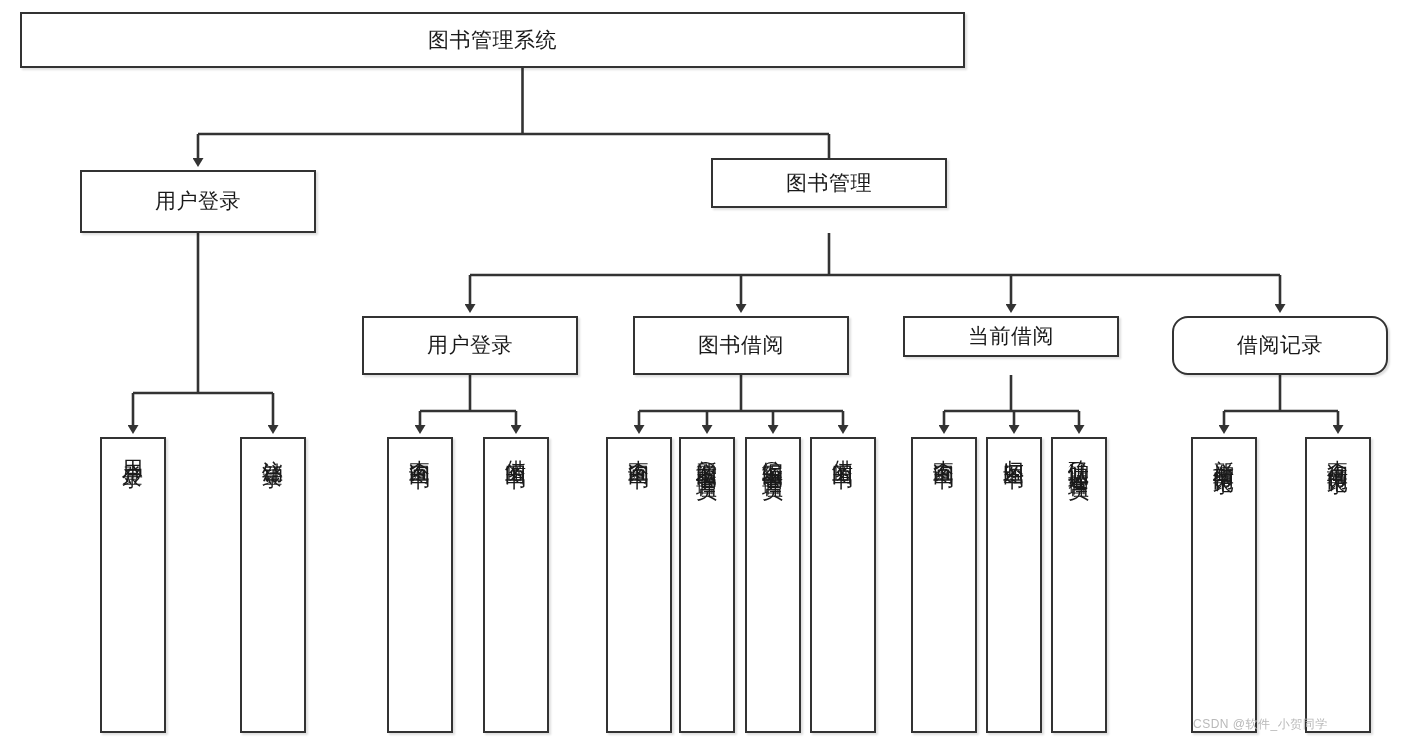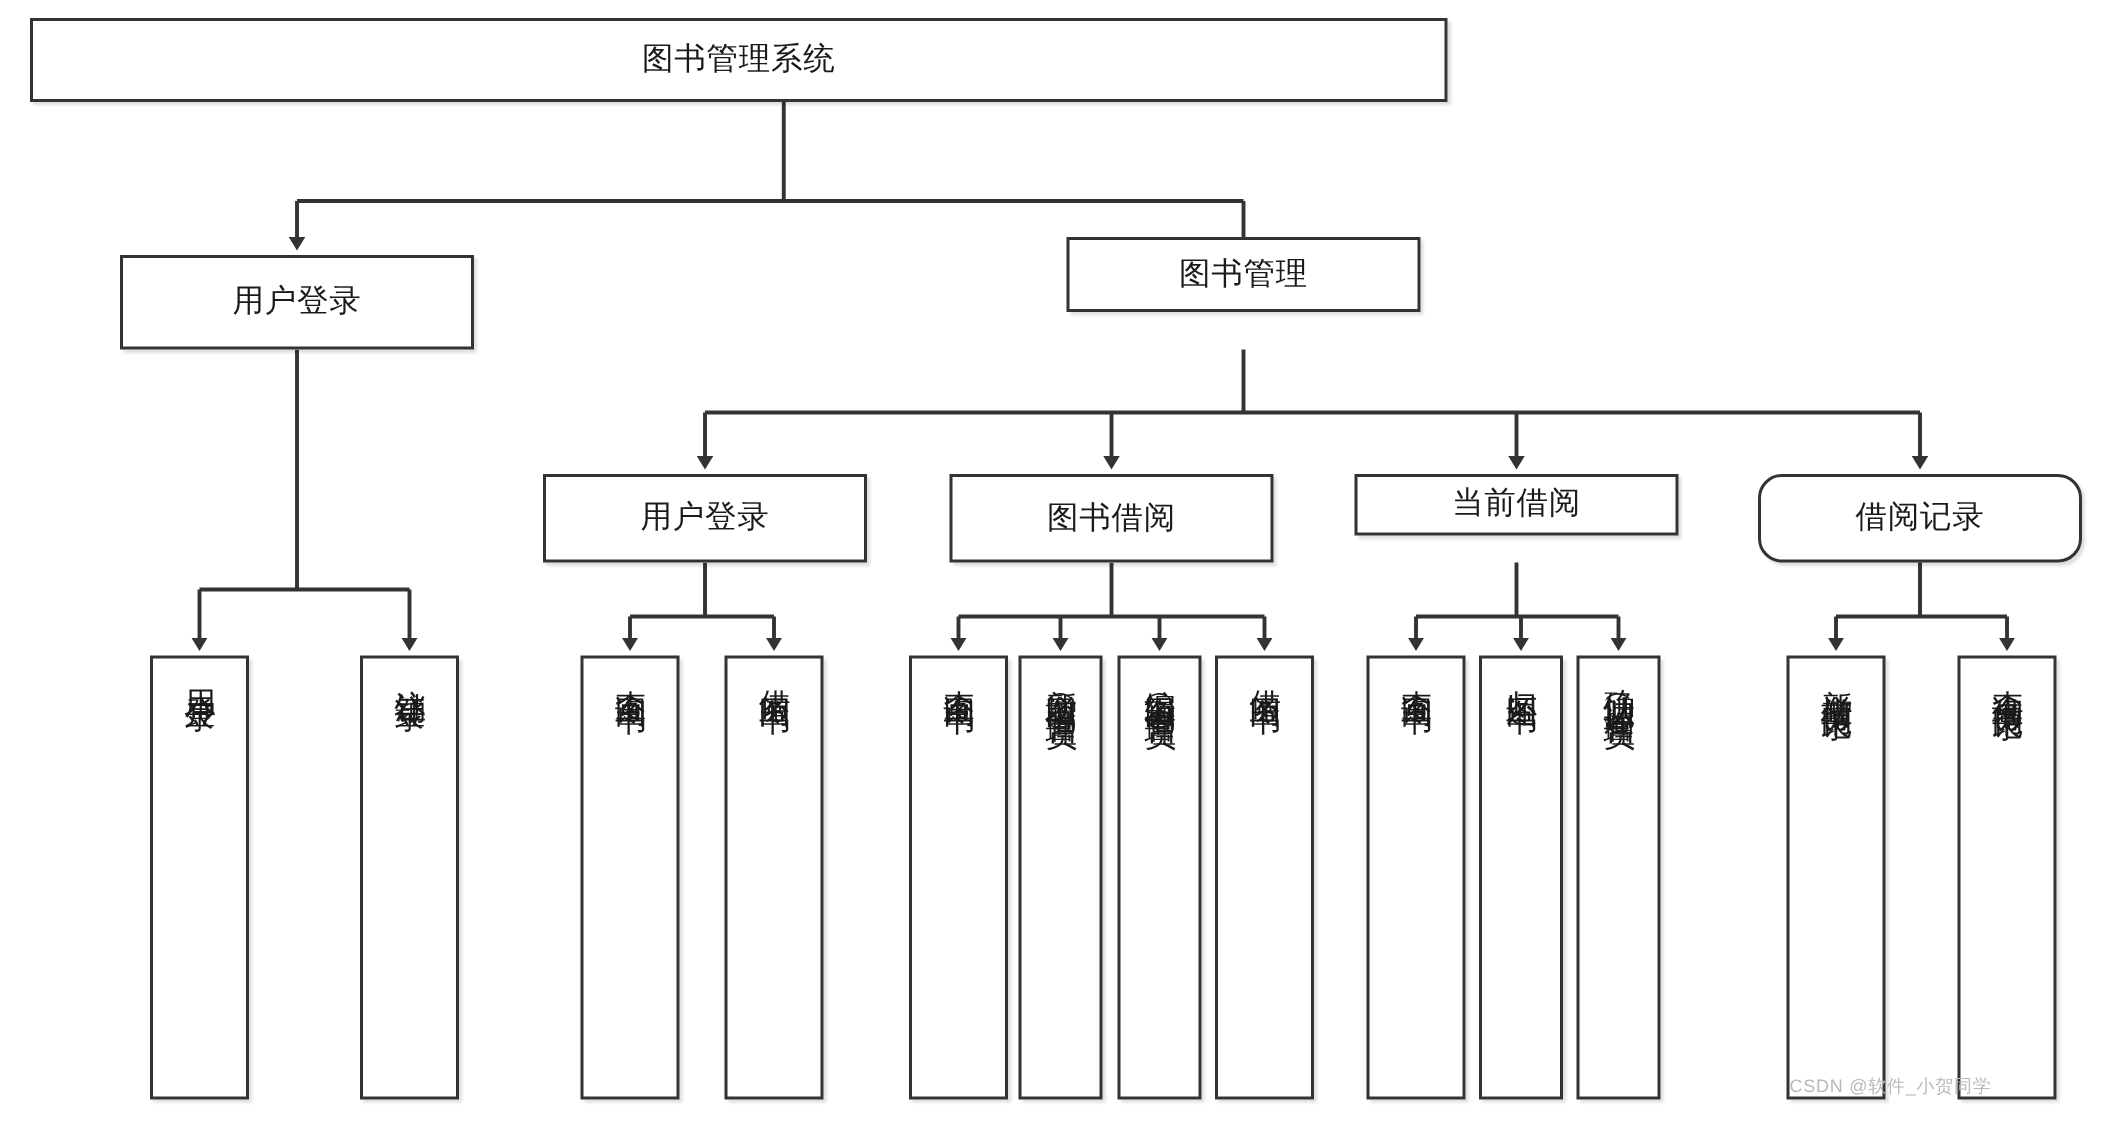--- a/index.html
+++ b/index.html
@@ -117,21 +117,21 @@
   <div class="node" style="left: 80px; top: 170px; width: 236px; height: 63px;">
     <span class="node-label">用户登录</span>
   </div>
   <div class="node" style="left: 711px; top: 158px; width: 236px; height: 50px;">
     <span class="node-label">图书管理</span>
   </div>
 
   <div class="node" style="left: 362px; top: 316px; width: 216px; height: 59px;">
     <span class="node-label">用户登录</span>
   </div>
-  <div class="node" style="left: 633px; top: 316px; width: 216px; height: 59px; font-family: Liberation Serif, serif;">
+  <div class="node" style="left: 633px; top: 316px; width: 216px; height: 59px;">
     <span class="node-label">图书借阅</span>
   </div>
   <div class="node" style="left: 903px; top: 316px; width: 216px; height: 41px;">
     <span class="node-label">当前借阅</span>
   </div>
   <div class="node" style="left: 1172px; top: 316px; width: 216px; height: 59px; border-radius: 16px;">
     <span class="node-label">借阅记录</span>
   </div>
 
   <div class="node vertical" style="left: 100px; top: 437px; width: 66px; height: 296px;">

